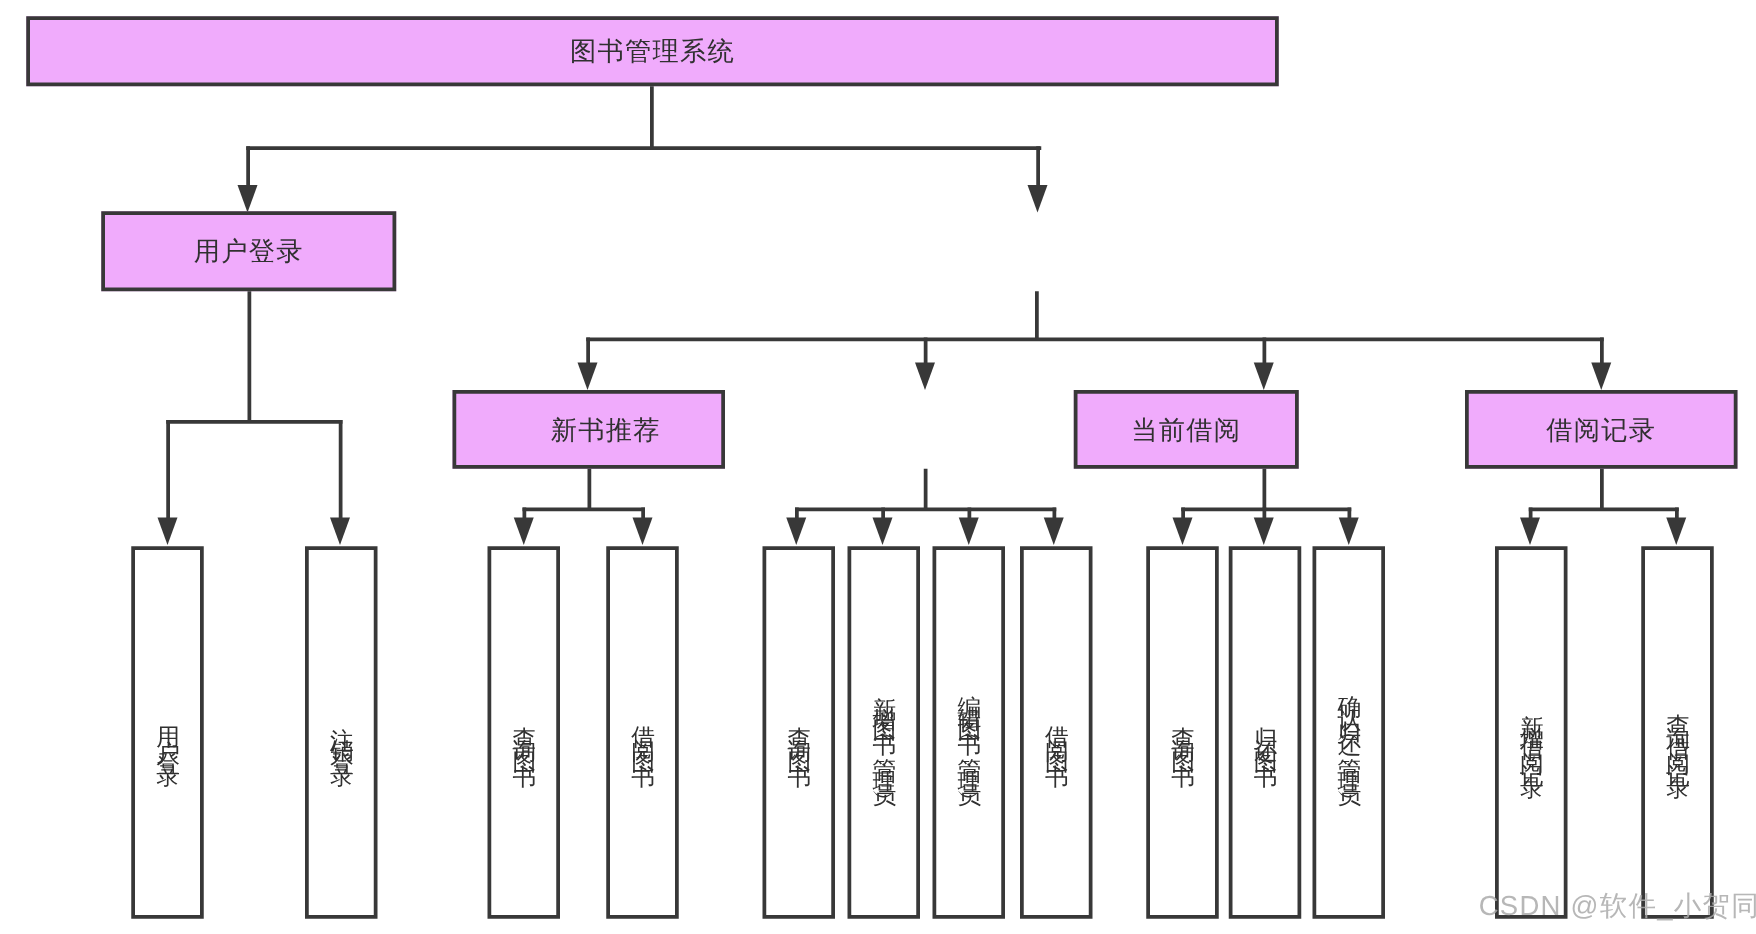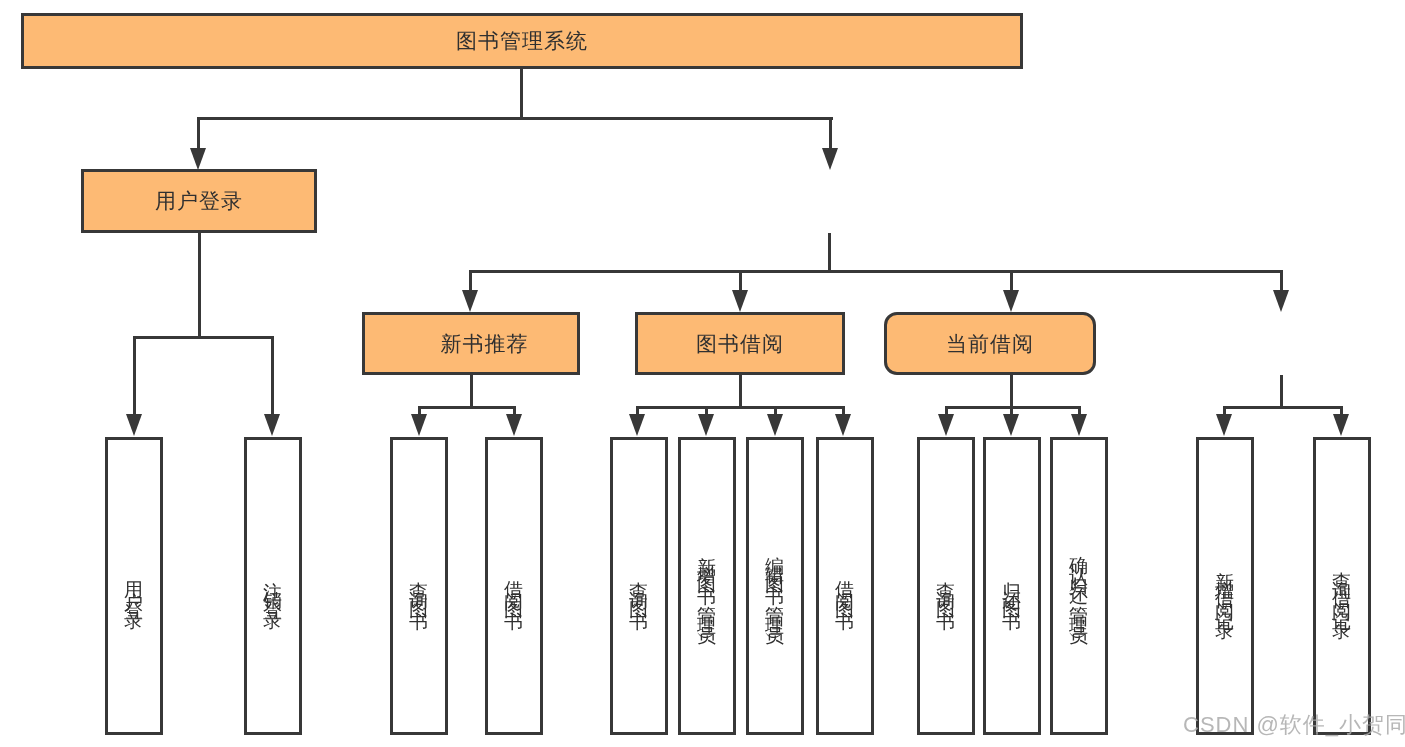--- a/index.html
+++ b/index.html
@@ -9,21 +9,21 @@
     position: relative; overflow: hidden;
     color: #303030;
   }
   .stage { position: absolute; left: 0; top: 0; width: 1405px; height: 747px; }
 
   
   .box {
     position: absolute;
     box-sizing: border-box;
     border: 3px solid #383838;
-    background: #fdba74;
+    background: #f0abfc;
     display: flex; align-items: center; justify-content: center;
     font-size: 21px; color: #303030;
     letter-spacing: 1px;
   }
   .leaf {
     position: absolute;
     box-sizing: border-box;
     border: 3px solid #383838;
     background: #ffffff;
     width: 58px; height: 298px; top: 437px;
@@ -93,25 +93,25 @@
   <div class="vline" style="left:739px; top:270px; height:22px;"></div>
   <div class="ah" style="left:732px; top:290px;"></div>
   <div class="vline" style="left:1010px; top:270px; height:22px;"></div>
   <div class="ah" style="left:1003px; top:290px;"></div>
   <div class="vline" style="left:1280px; top:270px; height:22px;"></div>
   <div class="ah" style="left:1273px; top:290px;"></div>
 
   <div class="box" style="left:362px; top:312px; width:218px; height:63px;padding-left:27px;">
     <span>新书推荐</span>
   </div>
-  <div class="box" style="left:635px; top:312px; width:210px; height:63px;">
-    <span>图书借阅</span>
+  <div class="box" style="left:859px; top:312px; width:180px; height:63px;">
+    <span>当前借阅</span>
   </div>
-  <div class="box" style="left:884px; top:312px; width:212px; height:63px;border-radius:13px;">
-    <span>当前借阅</span>
+  <div class="box" style="left:1172px; top:312px; width:218px; height:63px;">
+    <span>借阅记录</span>
   </div>
 
   <div class="vline" style="left:470px; top:375px; height:33px;"></div>
   <div class="hline" style="left:418px; top:406px; width:98px;"></div>
   <div class="vline" style="left:418px; top:406px; height:10px;"></div>
   <div class="ah" style="left:411px; top:414px;"></div>
   <div class="vline" style="left:513px; top:406px; height:10px;"></div>
   <div class="ah" style="left:506px; top:414px;"></div>
 
   <div class="vline" style="left:739px; top:375px; height:33px;"></div>

